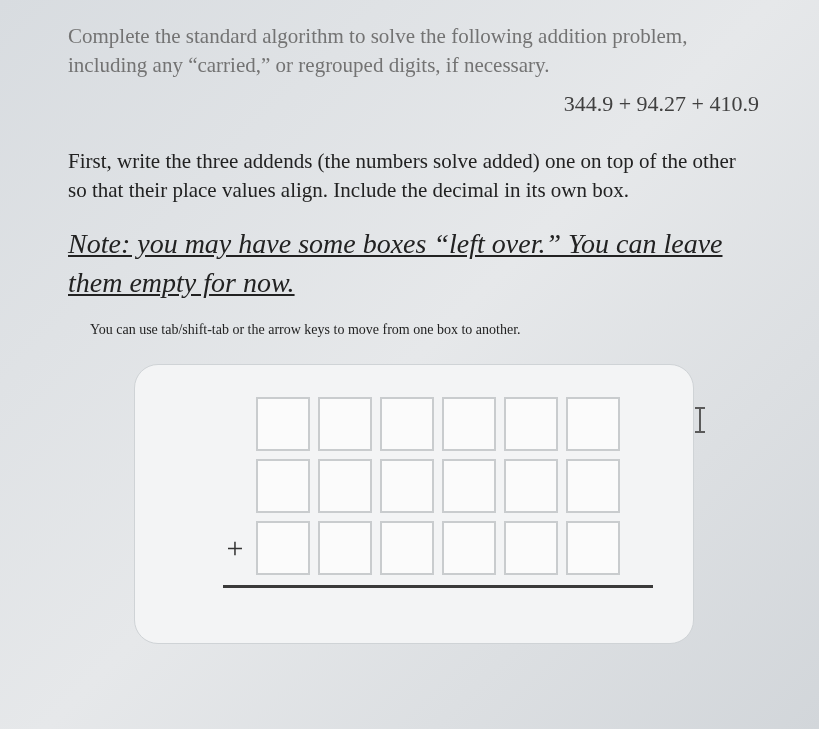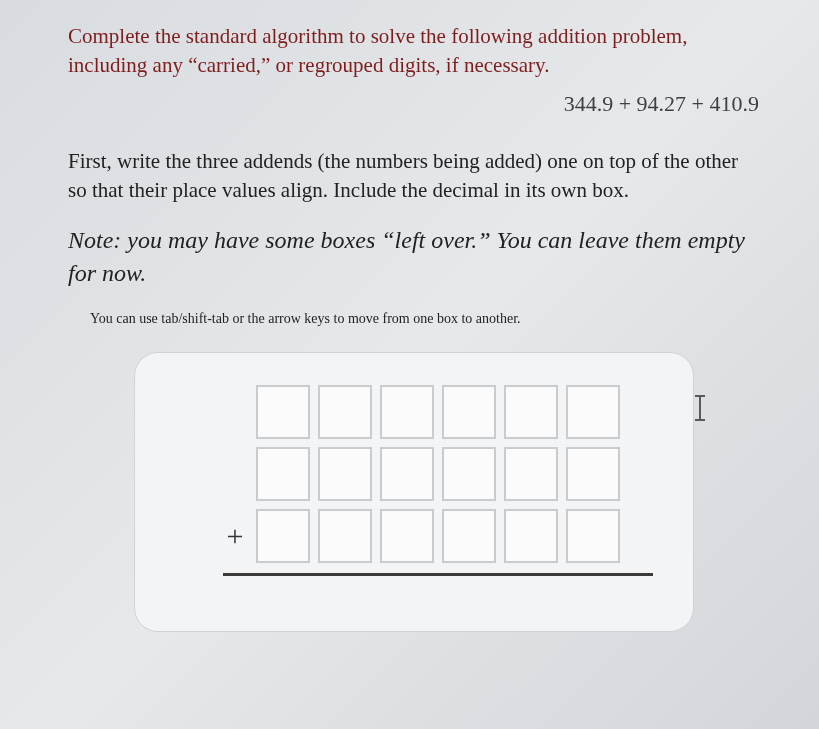--- a/index.html
+++ b/index.html
@@ -11,41 +11,42 @@
     color: #2a2a2a;
     overflow: hidden;
   }
   .page {
     padding: 22px 60px 20px 68px;
   }
   .p1 {
     font-size: 21px;
     line-height: 1.4;
     margin: 0 0 10px 0;
-    color: #7f1d1d;
+    color: #737373;
   }
   .expr {
     text-align: right;
     font-size: 22px;
     margin: 8px 0 30px 0;
     font-family: 'Cambria Math', Georgia, serif;
     color: #404040;
   }
   .p2 {
     font-size: 21px;
     line-height: 1.4;
     margin: 0 0 18px 0;
     color: #222;
   }
   .note {
-    font-size: 24px;
+    font-size: 28px;
     font-style: italic;
     line-height: 1.4;
     margin: 0 0 18px 0;
     color: #222;
+    text-decoration: underline;
   }
   .tip {
     font-size: 14px;
     line-height: 1.4;
     margin: 0 0 24px 22px;
     color: #222;
   }
   .workarea-wrap {
     display: flex;
     justify-content: center;
@@ -121,21 +122,21 @@
 </style>
 </head>
 <body>
 
 <div class="page">
 
   <p class="p1">Complete the standard algorithm to solve the following addition problem, including any “carried,” or regrouped digits, if necessary.</p>
 
   <div class="expr">344.9 + 94.27 + 410.9</div>
 
-  <p class="p2">First, write the three addends (the numbers being added) one on top of the other so that their place values align. Include the decimal in its own box.</p>
+  <p class="p2">First, write the three addends (the numbers solve added) one on top of the other so that their place values align. Include the decimal in its own box.</p>
 
   <p class="note">Note: you may have some boxes “left over.” You can leave them empty for now.</p>
 
   <p class="tip">You can use tab/shift-tab or the arrow keys to move from one box to another.</p>
 
   <div class="workarea-wrap">
     <div class="workarea">
       <span class="ibeam"></span>
       <div class="grid">
 

